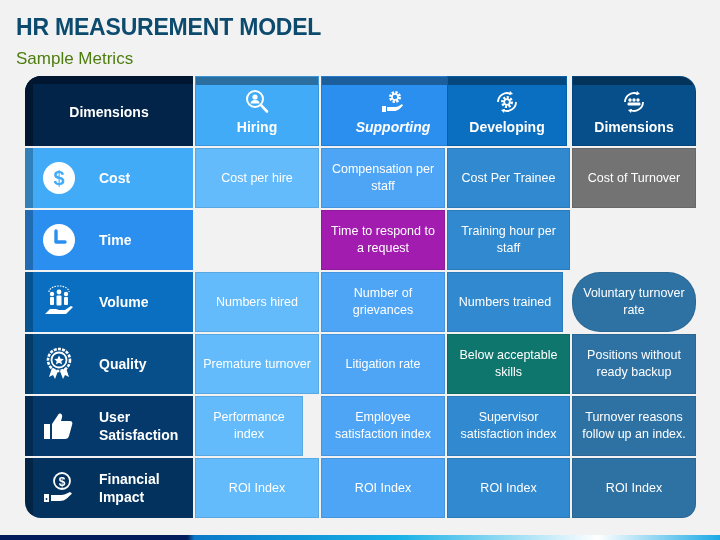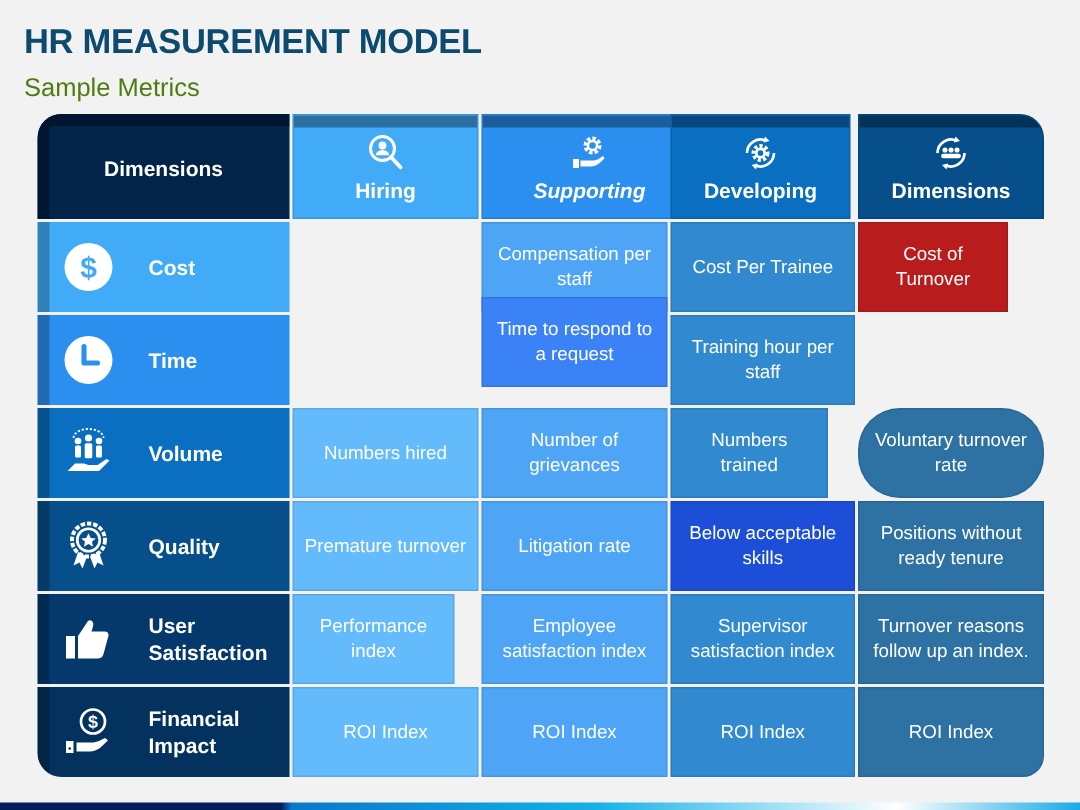--- a/index.html
+++ b/index.html
@@ -86,37 +86,40 @@
         </svg></span>
       <span>Dimensions</span>
     </div>
     <div class="cell rl" style="top: 72px; background: rgb(66, 171, 247);">
       <span class="ico"><svg viewBox="0 0 36 36" width="36" height="36">
           <circle cx="18" cy="18" r="16" fill="#fff"></circle>
           <text x="18" y="25" text-anchor="middle" font-size="20" font-weight="bold" font-family="Liberation Sans, sans-serif" fill="#42abf7">$</text>
         </svg></span>
       <span class="lbl" style="max-width:80px">Cost</span>
     </div>
+    <div class="cell dc" style="left: 170px; width: 124px; top: 72px; background: rgb(100, 187, 251);">
+      <span style="max-width:110px">Cost per hire</span>
+    </div>
     <div class="cell dc" style="left: 296px; width: 124px; top: 72px; background: rgb(79, 165, 245);">
       <span style="max-width:110px">Compensation per staff</span>
     </div>
     <div class="cell dc" style="left: 422px; width: 123px; top: 72px; background: rgb(49, 137, 207);">
       <span style="max-width:109px">Cost Per Trainee</span>
     </div>
-    <div class="cell dc" style="left: 547px; width: 100px; top: 72px; background: #b91c1c;">
+    <div class="cell dc" style="left: 547px; width: 124px; top: 72px; background: #737373;">
       <span style="max-width:110px">Cost of Turnover</span>
     </div>
     <div class="cell rl" style="top: 134px; background: rgb(43, 143, 240);">
       <span class="ico"><svg viewBox="0 0 36 36" width="36" height="36">
           <circle cx="18" cy="18" r="16" fill="#fff"></circle>
           <path d="M15 9v11h9" fill="none" stroke="#2b8ff0" stroke-width="3.4" stroke-linecap="round" stroke-linejoin="round"></path>
         </svg></span>
       <span class="lbl" style="max-width:80px">Time</span>
     </div>
-    <div class="cell dc" style="left: 296px; width: 124px; top: 122px; background: #3b82f6;">
+    <div class="cell dc" style="left: 296px; width: 124px; top: 134px; background: #a21caf;">
       <span style="max-width:110px">Time to respond to a request</span>
     </div>
     <div class="cell dc" style="left: 422px; width: 123px; top: 134px; background: rgb(49, 137, 207);">
       <span style="max-width:109px">Training hour per staff</span>
     </div>
     <div class="cell rl" style="top: 196px; background: rgb(10, 111, 192);">
       <span class="ico"><svg viewBox="0 0 36 36" width="36" height="36">
           <path d="M8 8a10 6 0 0 1 20 0" fill="none" stroke="#fff" stroke-width="1.2" stroke-dasharray="1.5 1.2"></path>
           <circle cx="11" cy="10" r="2.2" fill="#fff"></circle>
           <circle cx="18" cy="8" r="2.4" fill="#fff"></circle>
@@ -127,21 +130,21 @@
           <path d="M4 30l5-5h6l3 1h6l6-4 2 1-7 7H10z" fill="#fff"></path>
         </svg></span>
       <span class="lbl" style="max-width:80px">Volume</span>
     </div>
     <div class="cell dc" style="left: 170px; width: 124px; top: 196px; background: rgb(100, 187, 251);">
       <span style="max-width:110px">Numbers hired</span>
     </div>
     <div class="cell dc" style="left: 296px; width: 124px; top: 196px; background: rgb(79, 165, 245);">
       <span style="max-width:110px">Number of grievances</span>
     </div>
-    <div class="cell dc" style="left: 422px; width: 105px; top: 196px; background: rgb(49, 137, 207);">
+    <div class="cell dc" style="left: 422px; width: 116px; top: 196px; background: rgb(49, 137, 207);">
       <span style="max-width:109px">Numbers trained</span>
     </div>
     <div class="cell dc" style="left: 547px; width: 124px; top: 196px; background: rgb(46, 114, 164); border-radius: 28px;">
       <span style="max-width:110px">Voluntary turnover rate</span>
     </div>
     <div class="cell rl" style="top: 258px; background: rgb(7, 79, 138);">
       <span class="ico"><svg viewBox="0 0 36 36" width="36" height="36">
           <circle cx="18" cy="14" r="11" fill="none" stroke="#fff" stroke-width="2.6" stroke-dasharray="3 1.2"></circle>
           <circle cx="18" cy="14" r="7.5" fill="none" stroke="#fff" stroke-width="1.8"></circle>
           <path d="M18 9.5l1.5 3.2 3.4.3-2.6 2.2.8 3.3L18 16.7l-3.1 1.8.8-3.3-2.6-2.2 3.4-.3z" fill="#fff"></path>
@@ -149,25 +152,25 @@
           <path d="M25 22l3 9-4-2-2 4-3-8z" fill="#fff"></path>
         </svg></span>
       <span class="lbl" style="max-width:80px">Quality</span>
     </div>
     <div class="cell dc" style="left: 170px; width: 124px; top: 258px; background: rgb(100, 187, 251);">
       <span style="max-width:110px">Premature turnover</span>
     </div>
     <div class="cell dc" style="left: 296px; width: 124px; top: 258px; background: rgb(79, 165, 245);">
       <span style="max-width:110px">Litigation rate</span>
     </div>
-    <div class="cell dc" style="left: 422px; width: 123px; top: 258px; background: #1d4ed8;">
+    <div class="cell dc" style="left: 422px; width: 123px; top: 258px; background: #0f766e;">
       <span style="max-width:109px">Below acceptable skills</span>
     </div>
     <div class="cell dc" style="left: 547px; width: 124px; top: 258px; background: rgb(46, 114, 164);">
-      <span style="max-width:110px">Positions without ready tenure</span>
+      <span style="max-width:110px">Positions without ready backup</span>
     </div>
     <div class="cell rl" style="top: 320px; background: rgb(5, 56, 107);">
       <span class="ico"><svg viewBox="0 0 36 36" width="36" height="36">
           <rect x="3" y="16" width="6" height="15" fill="#fff"></rect>
           <path d="M11 16l6-9c1-2 3-2 4 0 .5 1 0 3-1 6h9c2 0 3 2 2 4l-3 11c-.5 2-2 3-4 3H11z" fill="#fff"></path>
         </svg></span>
       <span class="lbl" style="max-width:80px">User Satisfaction</span>
     </div>
     <div class="cell dc" style="left: 170px; width: 108px; top: 320px; background: rgb(100, 187, 251);">
       <span style="max-width:110px">Performance index</span>

